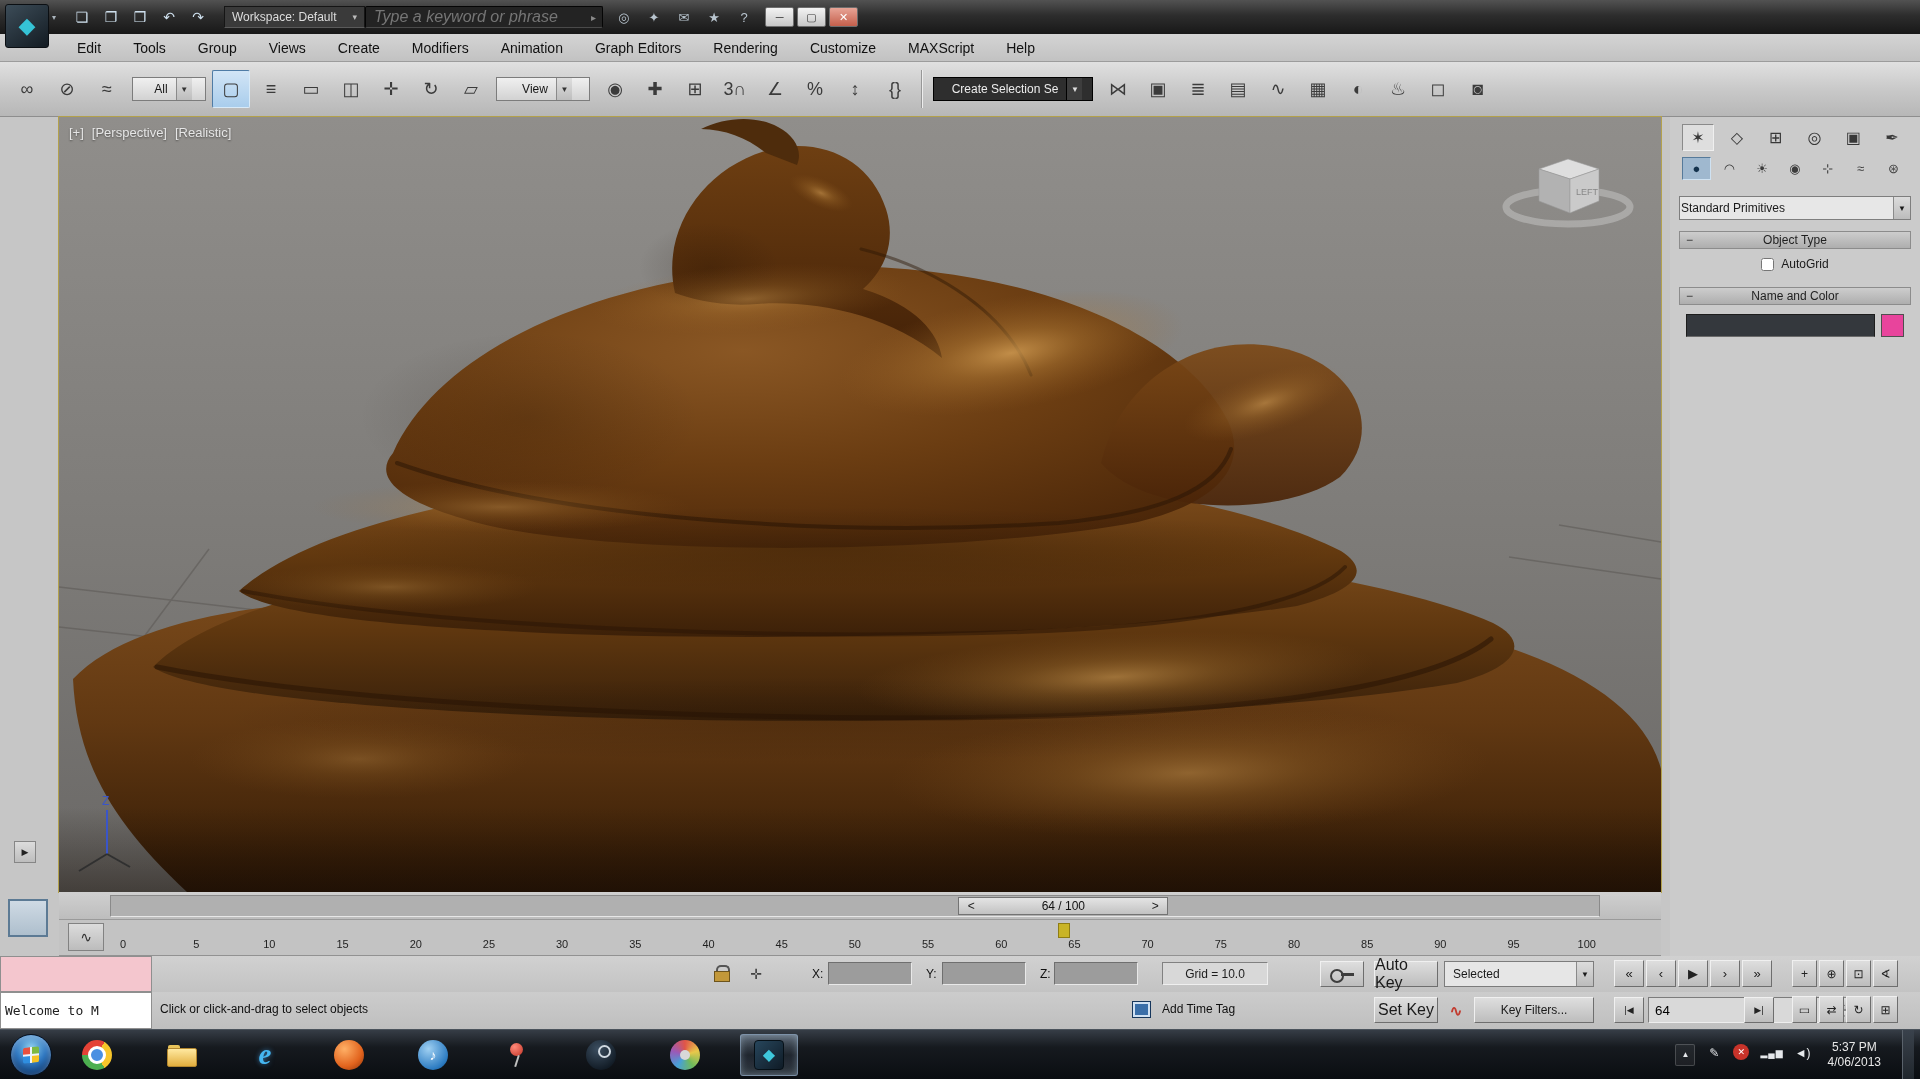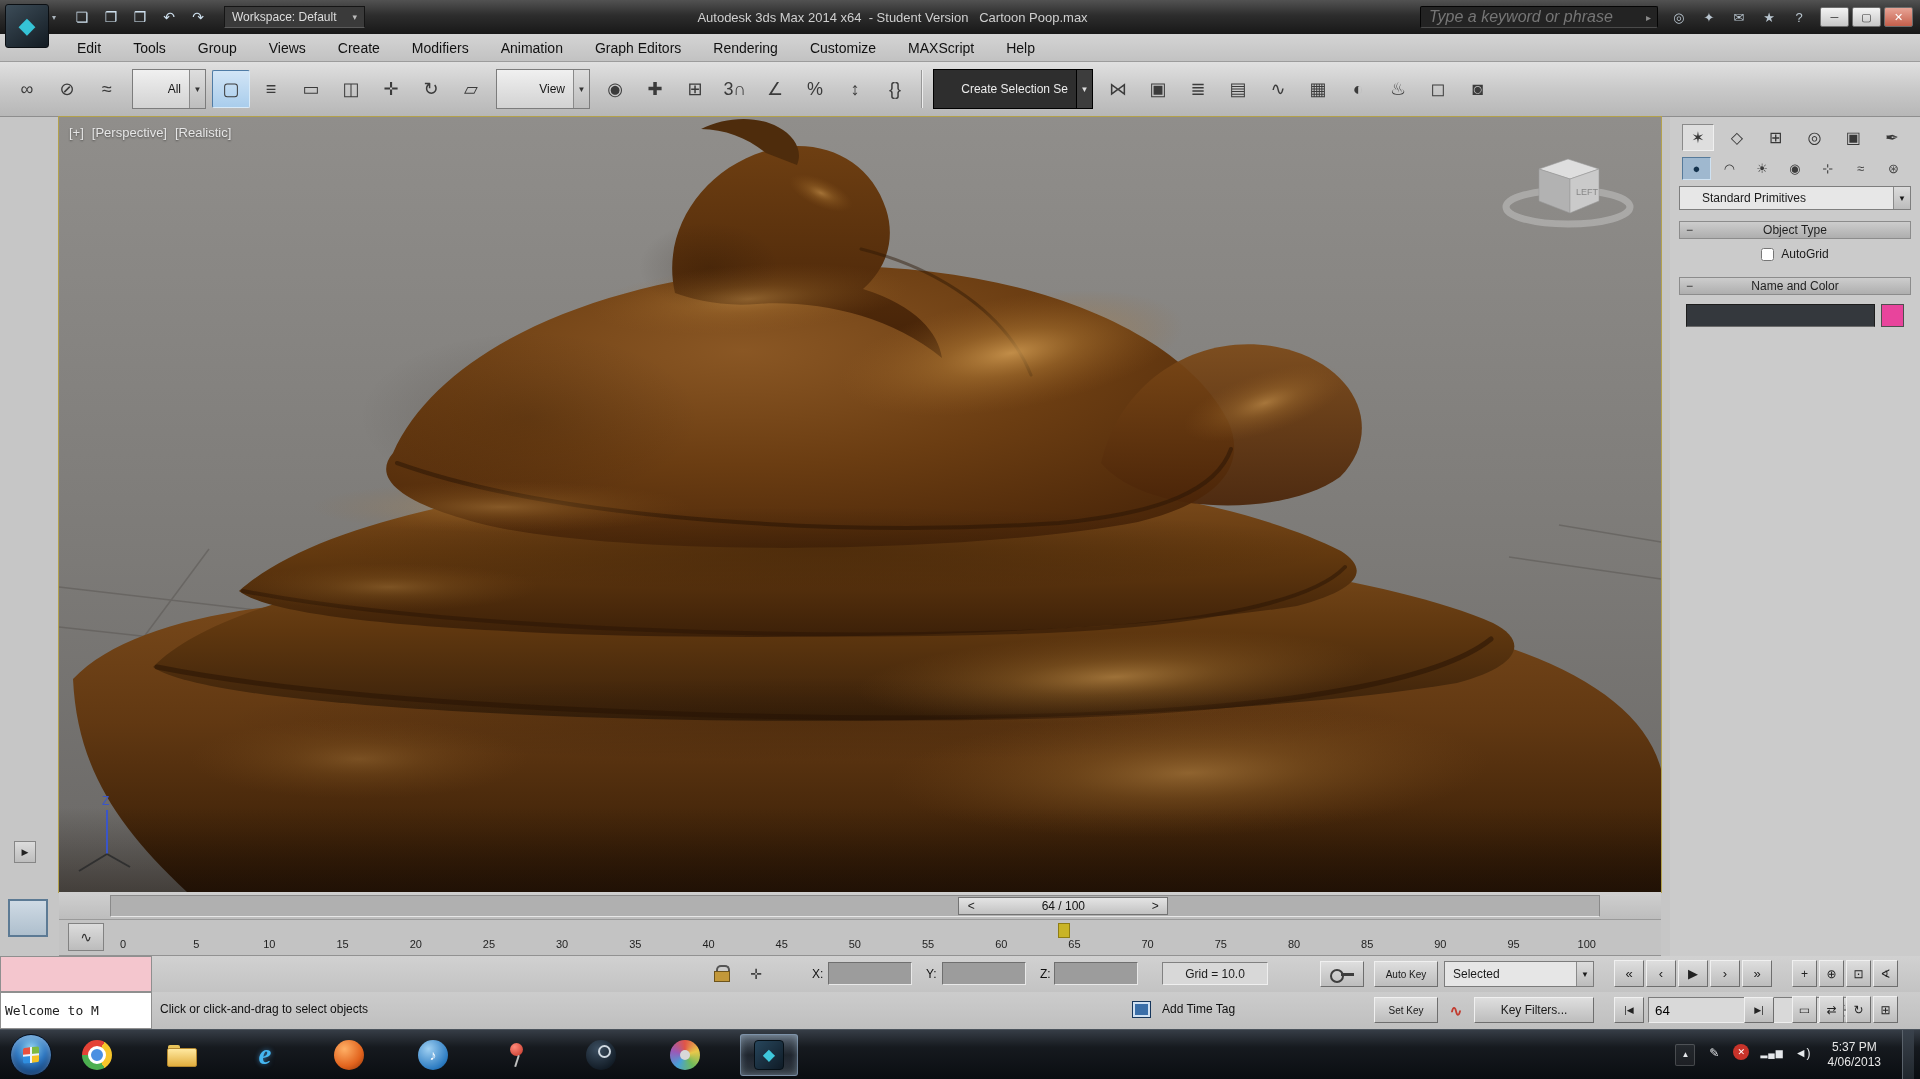--- a/index.html
+++ b/index.html
@@ -43,22 +43,22 @@
   
   #toolbar{position:absolute;left:0;top:62px;right:0;height:55px;
     background:linear-gradient(#e0e0e0,#c7c7c7 55%,#b7b7b7);border-bottom:1px solid #8e8e8e;
     display:flex;align-items:center;gap:2px;padding:0 8px}
   .tb-sep{width:1px;height:38px;background:#979797;box-shadow:1px 0 0 #ededed;margin:0 5px}
   .tool-group{display:flex;gap:2px}
   .tool-icon{width:38px;height:38px;display:flex;align-items:center;justify-content:center;
     font-size:18px;color:#3b3b3b;border:1px solid transparent;border-radius:2px}
   .tool-icon i{font-style:normal}
   .tool-icon.active{background:linear-gradient(#d2e5f6,#a9cdec);border-color:#4f7ca6 #d8eaf8 #d8eaf8 #4f7ca6}
-  .tb-drop{height:40px;background:linear-gradient(#f0f0f0,#d2d2d2);border:1px solid #7c7c7c;
-    display:flex;align-items:center;justify-content:flex-end;padding-left:8px;font-size:12px;color:#161616;margin:0 4px}
+  .tb-drop{height:24px;background:linear-gradient(#f0f0f0,#d2d2d2);border:1px solid #7c7c7c;
+    display:flex;align-items:center;justify-content:center;padding-left:8px;font-size:12px;color:#161616;margin:0 4px}
   .tb-drop .dd{width:16px;height:100%;margin-left:8px;background:linear-gradient(#dedede,#bdbdbd);
     border-left:1px solid #8a8a8a;display:flex;align-items:center;justify-content:center;font-size:8px;color:#333}
   .tb-drop.dark{background:#2e2e2e;color:#ececec;border-color:#000}
   .tb-drop.dark .dd{background:#3d3d3d;color:#ddd;border-left-color:#000}
 
   
   #left-strip{position:absolute;left:0;top:117px;width:59px;height:775px;background:#c6c6c6}
   #vp-tab-arrow{position:absolute;left:14px;top:724px;width:22px;height:22px;
     background:linear-gradient(#dcdcdc,#bdbdbd);border:1px solid #868686;display:flex;
     align-items:center;justify-content:center;font-size:9px;color:#222}
@@ -76,22 +76,22 @@
     padding:6px 9px}
   .cp-tabs{display:flex;justify-content:space-between;padding:1px 3px}
   .cp-tab{width:32px;height:27px;display:flex;align-items:center;justify-content:center;font-size:16px;
     color:#383838;border:1px solid transparent}
   .cp-tab i,.cp-cat i{font-style:normal}
   .cp-tab.active{background:#dedede;border-color:#8a8a8a #efefef #efefef #8a8a8a}
   .cp-cats{display:flex;justify-content:space-between;padding:5px 3px 2px}
   .cp-cat{width:29px;height:23px;display:flex;align-items:center;justify-content:center;font-size:13px;
     color:#3c3c3c;border:1px solid transparent}
   .cp-cat.active{background:#9fb8cf;border-color:#567a9a #cfe2f2 #cfe2f2 #567a9a;color:#14324d}
-  .cp-drop{margin-top:4px;height:24px;background:#e7e7e7;border:1px solid #7e7e7e;display:flex;
-    align-items:center;justify-content:space-between;padding-left:22px;font-size:12px}
+  .cp-drop{margin-top:14px;height:24px;background:#e7e7e7;border:1px solid #7e7e7e;display:flex;
+    align-items:center;justify-content:space-between;padding-left:1px;font-size:12px}
   .cp-drop .dd{width:17px;height:100%;background:linear-gradient(#dcdcdc,#bcbcbc);border-left:1px solid #8a8a8a;
     display:flex;align-items:center;justify-content:center;font-size:8px}
   .rollout{margin-top:11px}
   .roll-head{height:18px;background:linear-gradient(#cdcdcd,#aeaeae);border:1px solid #8c8c8c;
     display:flex;align-items:center;font-size:12px;color:#1f1f1f;position:relative}
   .roll-head::before{content:"−";position:absolute;left:6px;font-size:12px;color:#333}
   .roll-head b{flex:1;text-align:center;font-weight:normal}
   .autogrid{display:flex;align-items:center;justify-content:center;gap:7px;padding:8px 0 5px}
   .autogrid input{width:13px;height:13px}
   .ot-grid{display:grid;grid-template-columns:1fr 1fr;gap:6px 7px;padding:4px 7px 12px}
@@ -153,21 +153,21 @@
     justify-content:center;font-size:14px;color:#444}
   .grid-box{position:absolute;left:1010px;top:6px;width:106px;height:23px;display:flex;align-items:center;
     justify-content:center;color:#1c1c1c}
   .keybtn{position:absolute;left:1168px;top:5px;width:44px;height:26px;display:flex;align-items:center;
     justify-content:center}
   .key-art{width:24px;height:12px;position:relative}
   .key-art::before{content:"";position:absolute;left:0;top:1px;width:10px;height:10px;border:2px solid #3d3d3d;
     border-radius:50%}
   .key-art::after{content:"";position:absolute;right:0;top:5px;width:13px;height:3px;background:#3d3d3d}
   .autokey,.setkey{position:absolute;left:1222px;top:5px;width:64px;height:26px;display:flex;
-    align-items:center;justify-content:center;font-size:10px;color:#1a1a1a}
+    align-items:center;justify-content:center;font-size:16px;color:#1a1a1a}
   .keymode-drop{position:absolute;left:1292px;top:5px;width:150px;height:26px;background:#e6e6e6;
     border:1px solid #7c7c7c;display:flex;align-items:center;justify-content:space-between;padding-left:8px}
   .keymode-drop .dd{width:17px;height:100%;background:linear-gradient(#dcdcdc,#bcbcbc);
     border-left:1px solid #8a8a8a;display:flex;align-items:center;justify-content:center;font-size:8px}
   .playback{position:absolute;left:1462px;top:4px;display:flex;gap:2px}
   .pb-btn{width:30px;height:27px;display:flex;align-items:center;justify-content:center;font-size:13px;color:#222}
   .nav-grid{position:absolute;left:1640px;top:4px;display:flex;gap:2px}
   .nav-btn{width:25px;height:27px;display:flex;align-items:center;justify-content:center;font-size:12px;color:#222}
   .prompt{position:absolute;left:8px;top:10px;color:#101010}
   .timetag-icon{position:absolute;left:980px;top:9px;width:19px;height:17px;background:#3a6ea8;
@@ -263,21 +263,20 @@
         <span class="qat-btn">
           <i style="font-style:normal">↶</i>
         </span>
         <span class="qat-btn">
           <i style="font-style:normal">↷</i>
         </span>
       </div>
     <div class="ws">
       <span>Workspace: Default</span>
     </div>
-    <div class="tb-title">Autodesk 3ds Max 2014 x64  - Student Version   Cartoon Poop.max</div>
     <div class="search">
       <input placeholder="Type a keyword or phrase" style="">
     </div>
     <div class="tb-icons">
         <span>
           <i style="font-style:normal">◎</i>
         </span>
         <span>
           <i style="font-style:normal">✦</i>
         </span>

